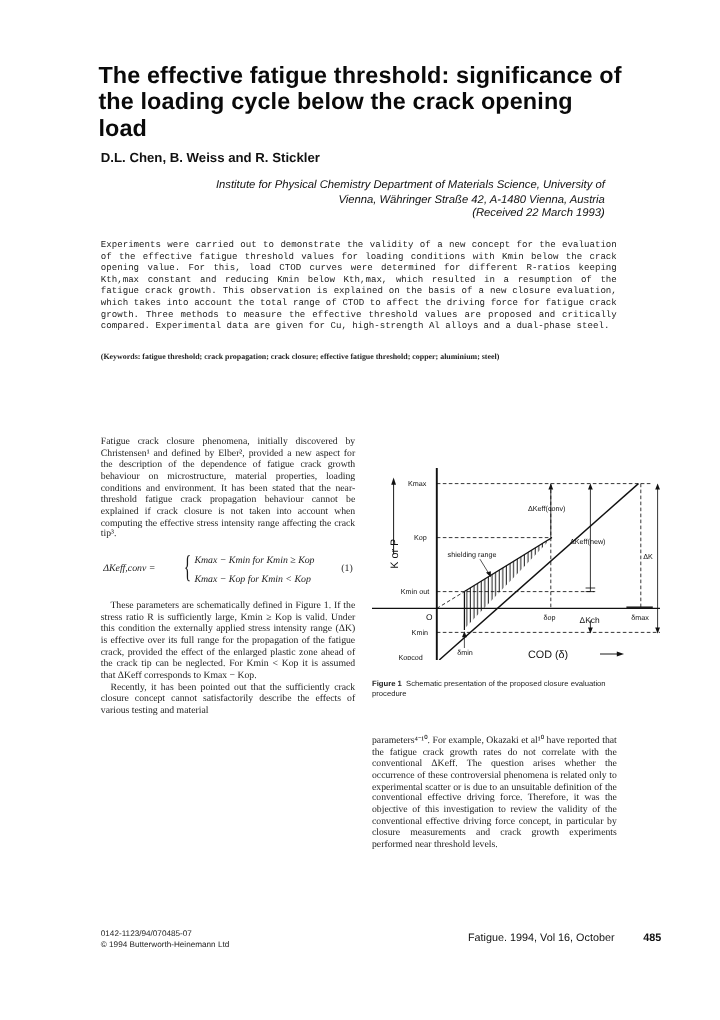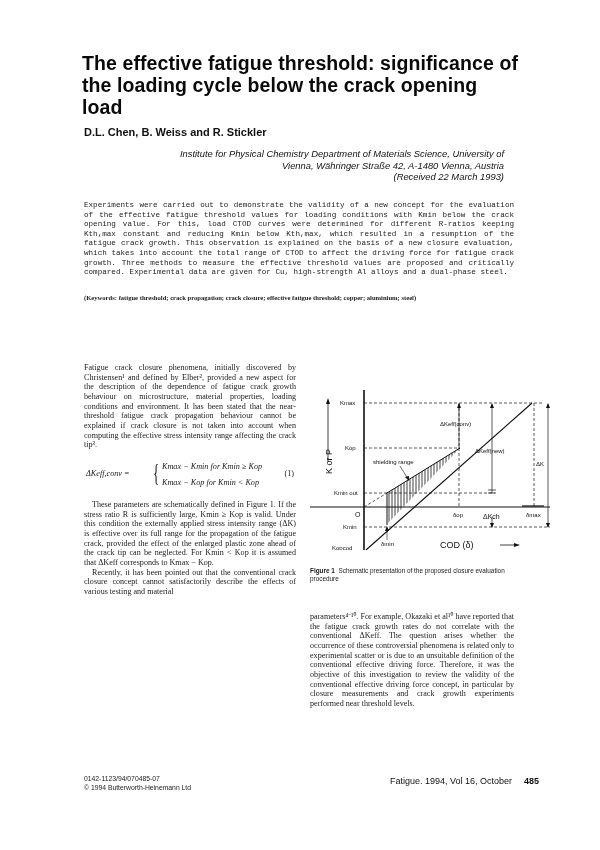--- a/index.html
+++ b/index.html
@@ -16,21 +16,21 @@
   .left { left:84px; top:363px; width:212px; }
   .right { left:310px; top:612px; width:204px; }
   .equation { position:relative; height:40px; margin:6px 0 4px 0; font-family:"Liberation Serif", serif; font-size:8.2px; }
   .eq-lhs { position:absolute; left:2px; top:13px; font-style:italic; }
   .eq-brace { position:absolute; left:66px; top:2px; font-size:26px; line-height:30px; font-weight:normal; transform:scaleX(0.5); }
   .eq-case1 { position:absolute; left:78px; top:6px; font-style:italic; }
   .eq-case2 { position:absolute; left:78px; top:22px; font-style:italic; }
   .eq-num { position:absolute; right:2px; top:13px; }
   .copyright { position:absolute; left:84px; top:775px; font-family:"Liberation Sans", sans-serif; font-size:6.8px; line-height:8.5px; color:#222; }
   .footer { position:absolute; left:390px; top:776px; font-family:"Liberation Sans", sans-serif; font-size:9px; color:#111; }
-  .footer .page { font-weight:bold; margin-left:12px; }
+  .footer .page { font-weight:bold; margin-left:24px; }
   .figure { position:absolute; left:310px; top:362px; width:240px; height:188px; }
   .caption { position:absolute; left:310px; top:567px; width:205px; font-family:"Liberation Sans", sans-serif; font-size:6.4px; line-height:8px; color:#222; }
   .caption b { font-weight:bold; }
 </style>
 </head>
 <body>
 
 <div class="title">The effective fatigue threshold: significance of the loading cycle below the crack opening load</div>
 <div class="authors">D.L. Chen, B. Weiss and R. Stickler</div>
 <div class="affil">
@@ -45,21 +45,21 @@
 <div class="col left">
   <p>Fatigue crack closure phenomena, initially discovered by Christensen¹ and defined by Elber², provided a new aspect for the description of the dependence of fatigue crack growth behaviour on microstructure, material properties, loading conditions and environment. It has been stated that the near-threshold fatigue crack propagation behaviour cannot be explained if crack closure is not taken into account when computing the effective stress intensity range affecting the crack tip³.</p>
   <div class="equation">
     <span class="eq-lhs">ΔKeff,conv =</span>
     <span class="eq-brace">{</span>
     <span class="eq-case1">Kmax − Kmin   for Kmin ≥ Kop</span>
     <span class="eq-case2">Kmax − Kop    for Kmin &lt; Kop</span>
     <span class="eq-num">(1)</span>
   </div>
   <p class="indent">These parameters are schematically defined in Figure 1. If the stress ratio R is sufficiently large, Kmin ≥ Kop is valid. Under this condition the externally applied stress intensity range (ΔK) is effective over its full range for the propagation of the fatigue crack, provided the effect of the enlarged plastic zone ahead of the crack tip can be neglected. For Kmin &lt; Kop it is assumed that ΔKeff corresponds to Kmax − Kop.</p>
-  <p class="indent">Recently, it has been pointed out that the conventional crack closure concept cannot satisfactorily describe the effects of various testing and material</p>
+  <p class="indent">Recently, it has been pointed out that the sufficiently crack closure concept cannot satisfactorily describe the effects of various testing and material</p>
 </div>
 
 <div class="figure">
   <svg width="240" height="188" viewBox="0 0 240 188" xmlns="http://www.w3.org/2000/svg">
     <defs>
       <pattern id="hatch" width="3" height="6" patternUnits="userSpaceOnUse">
         <line x1="1" y1="0" x2="1" y2="6" stroke="#111" stroke-width="0.8"></line>
       </pattern>
     </defs>
 

